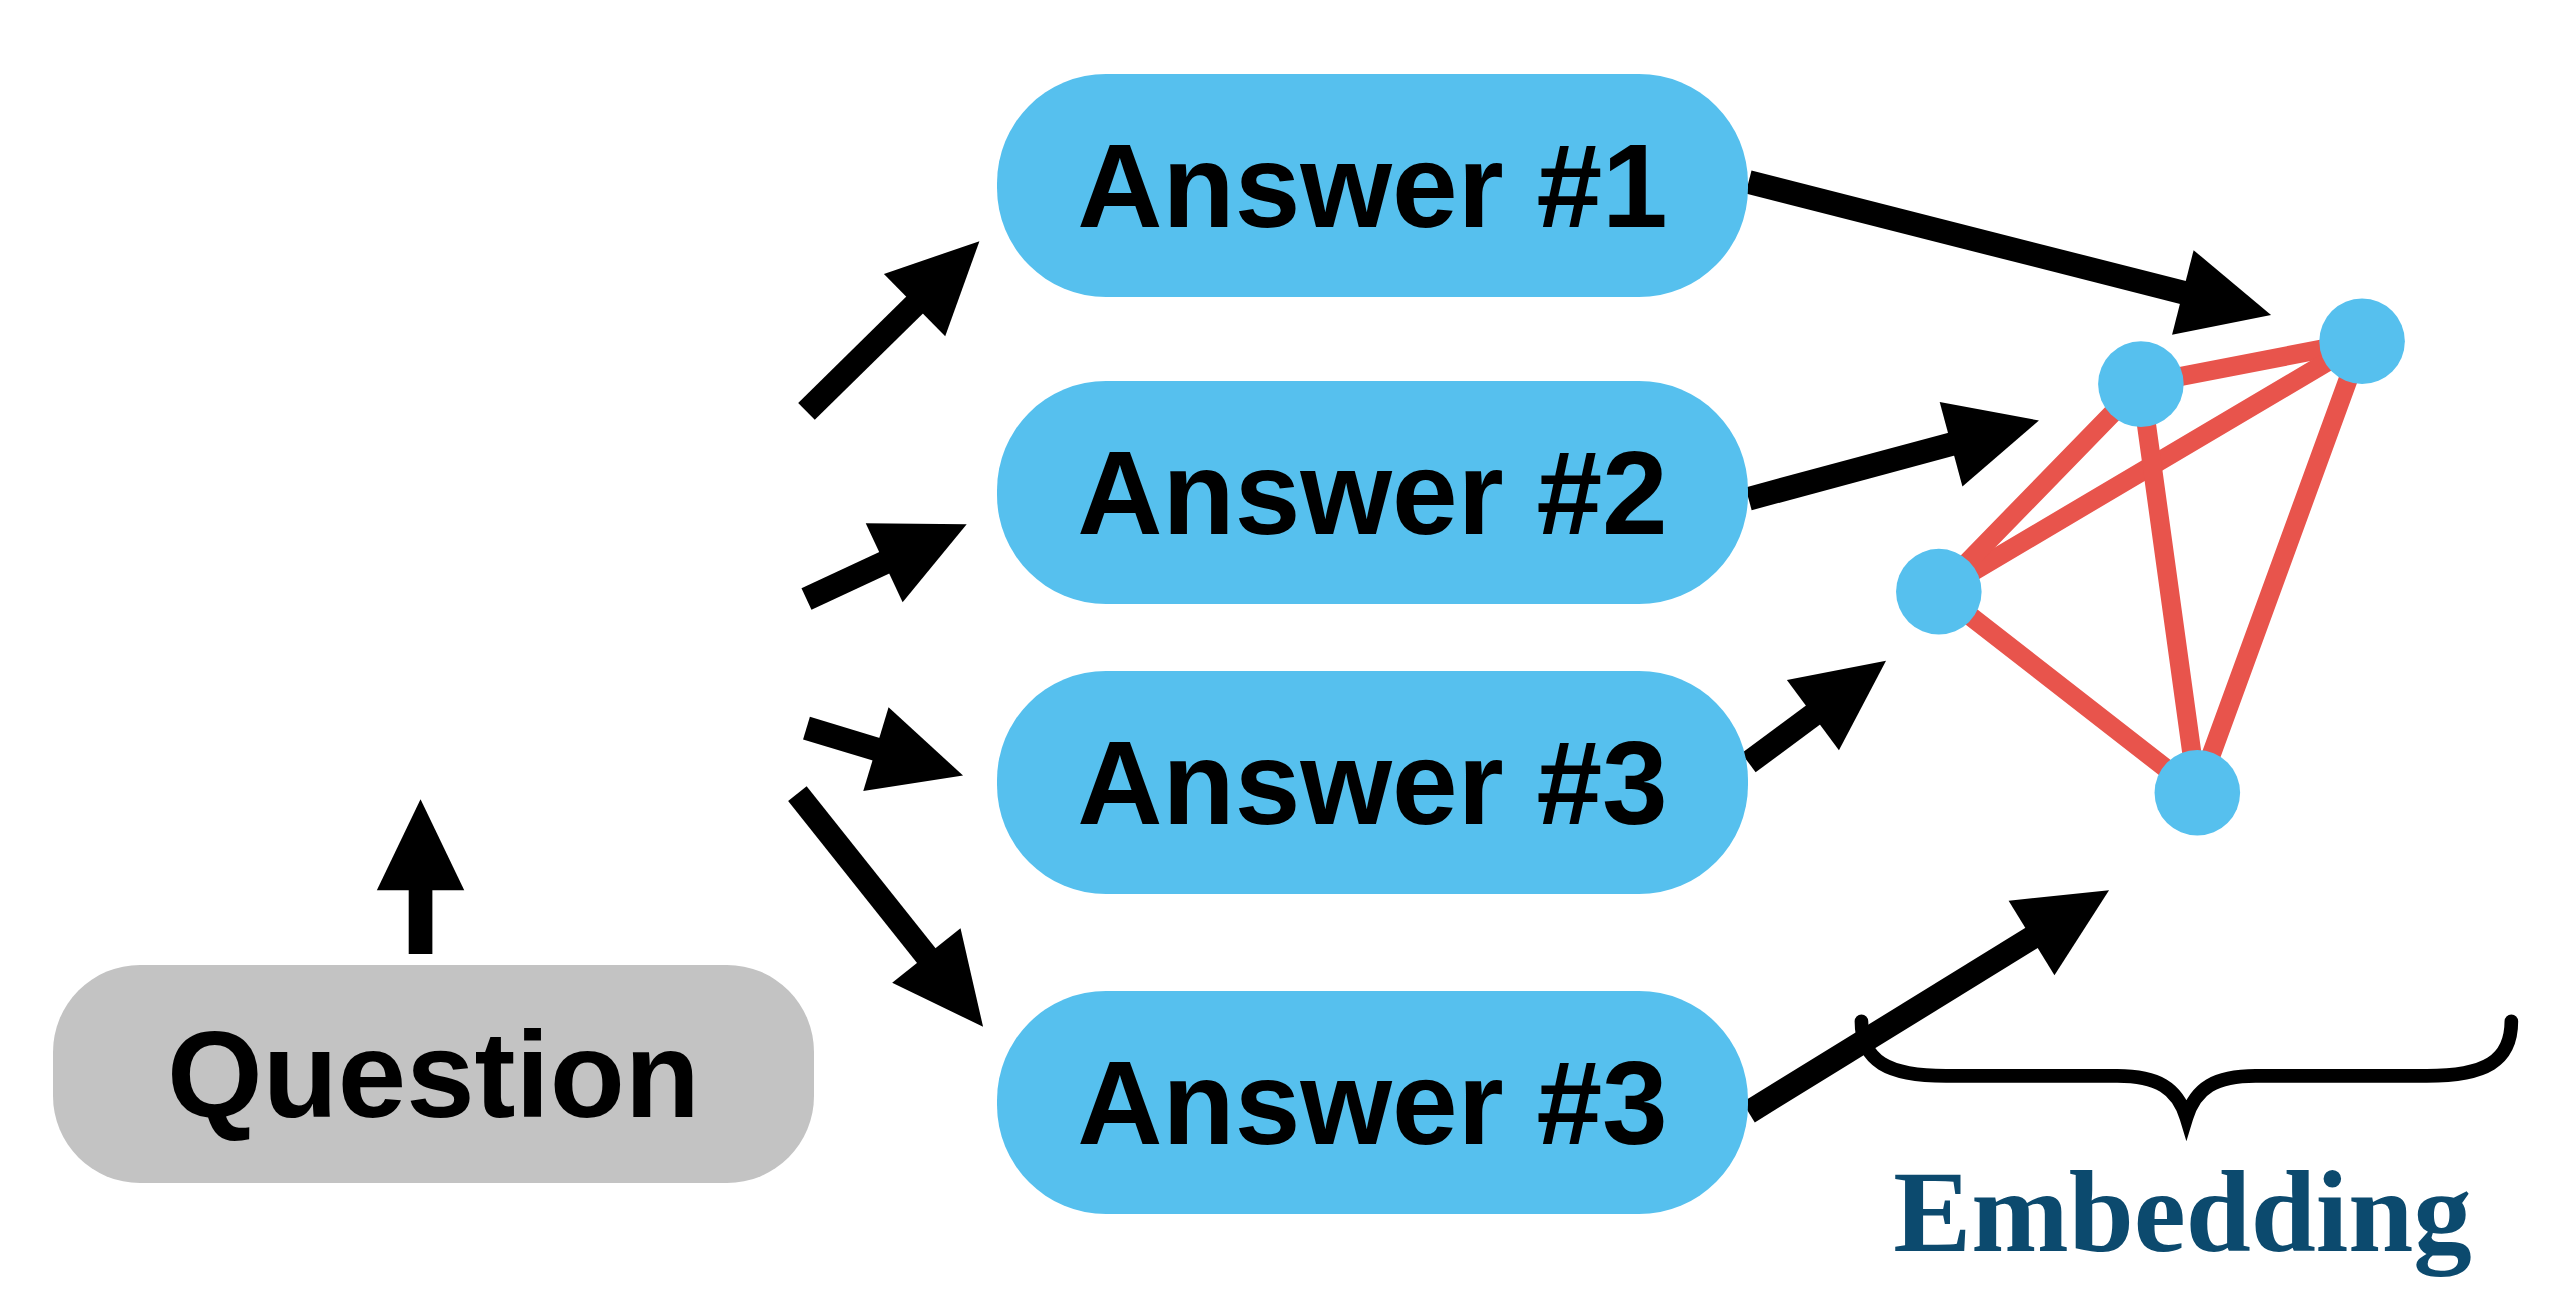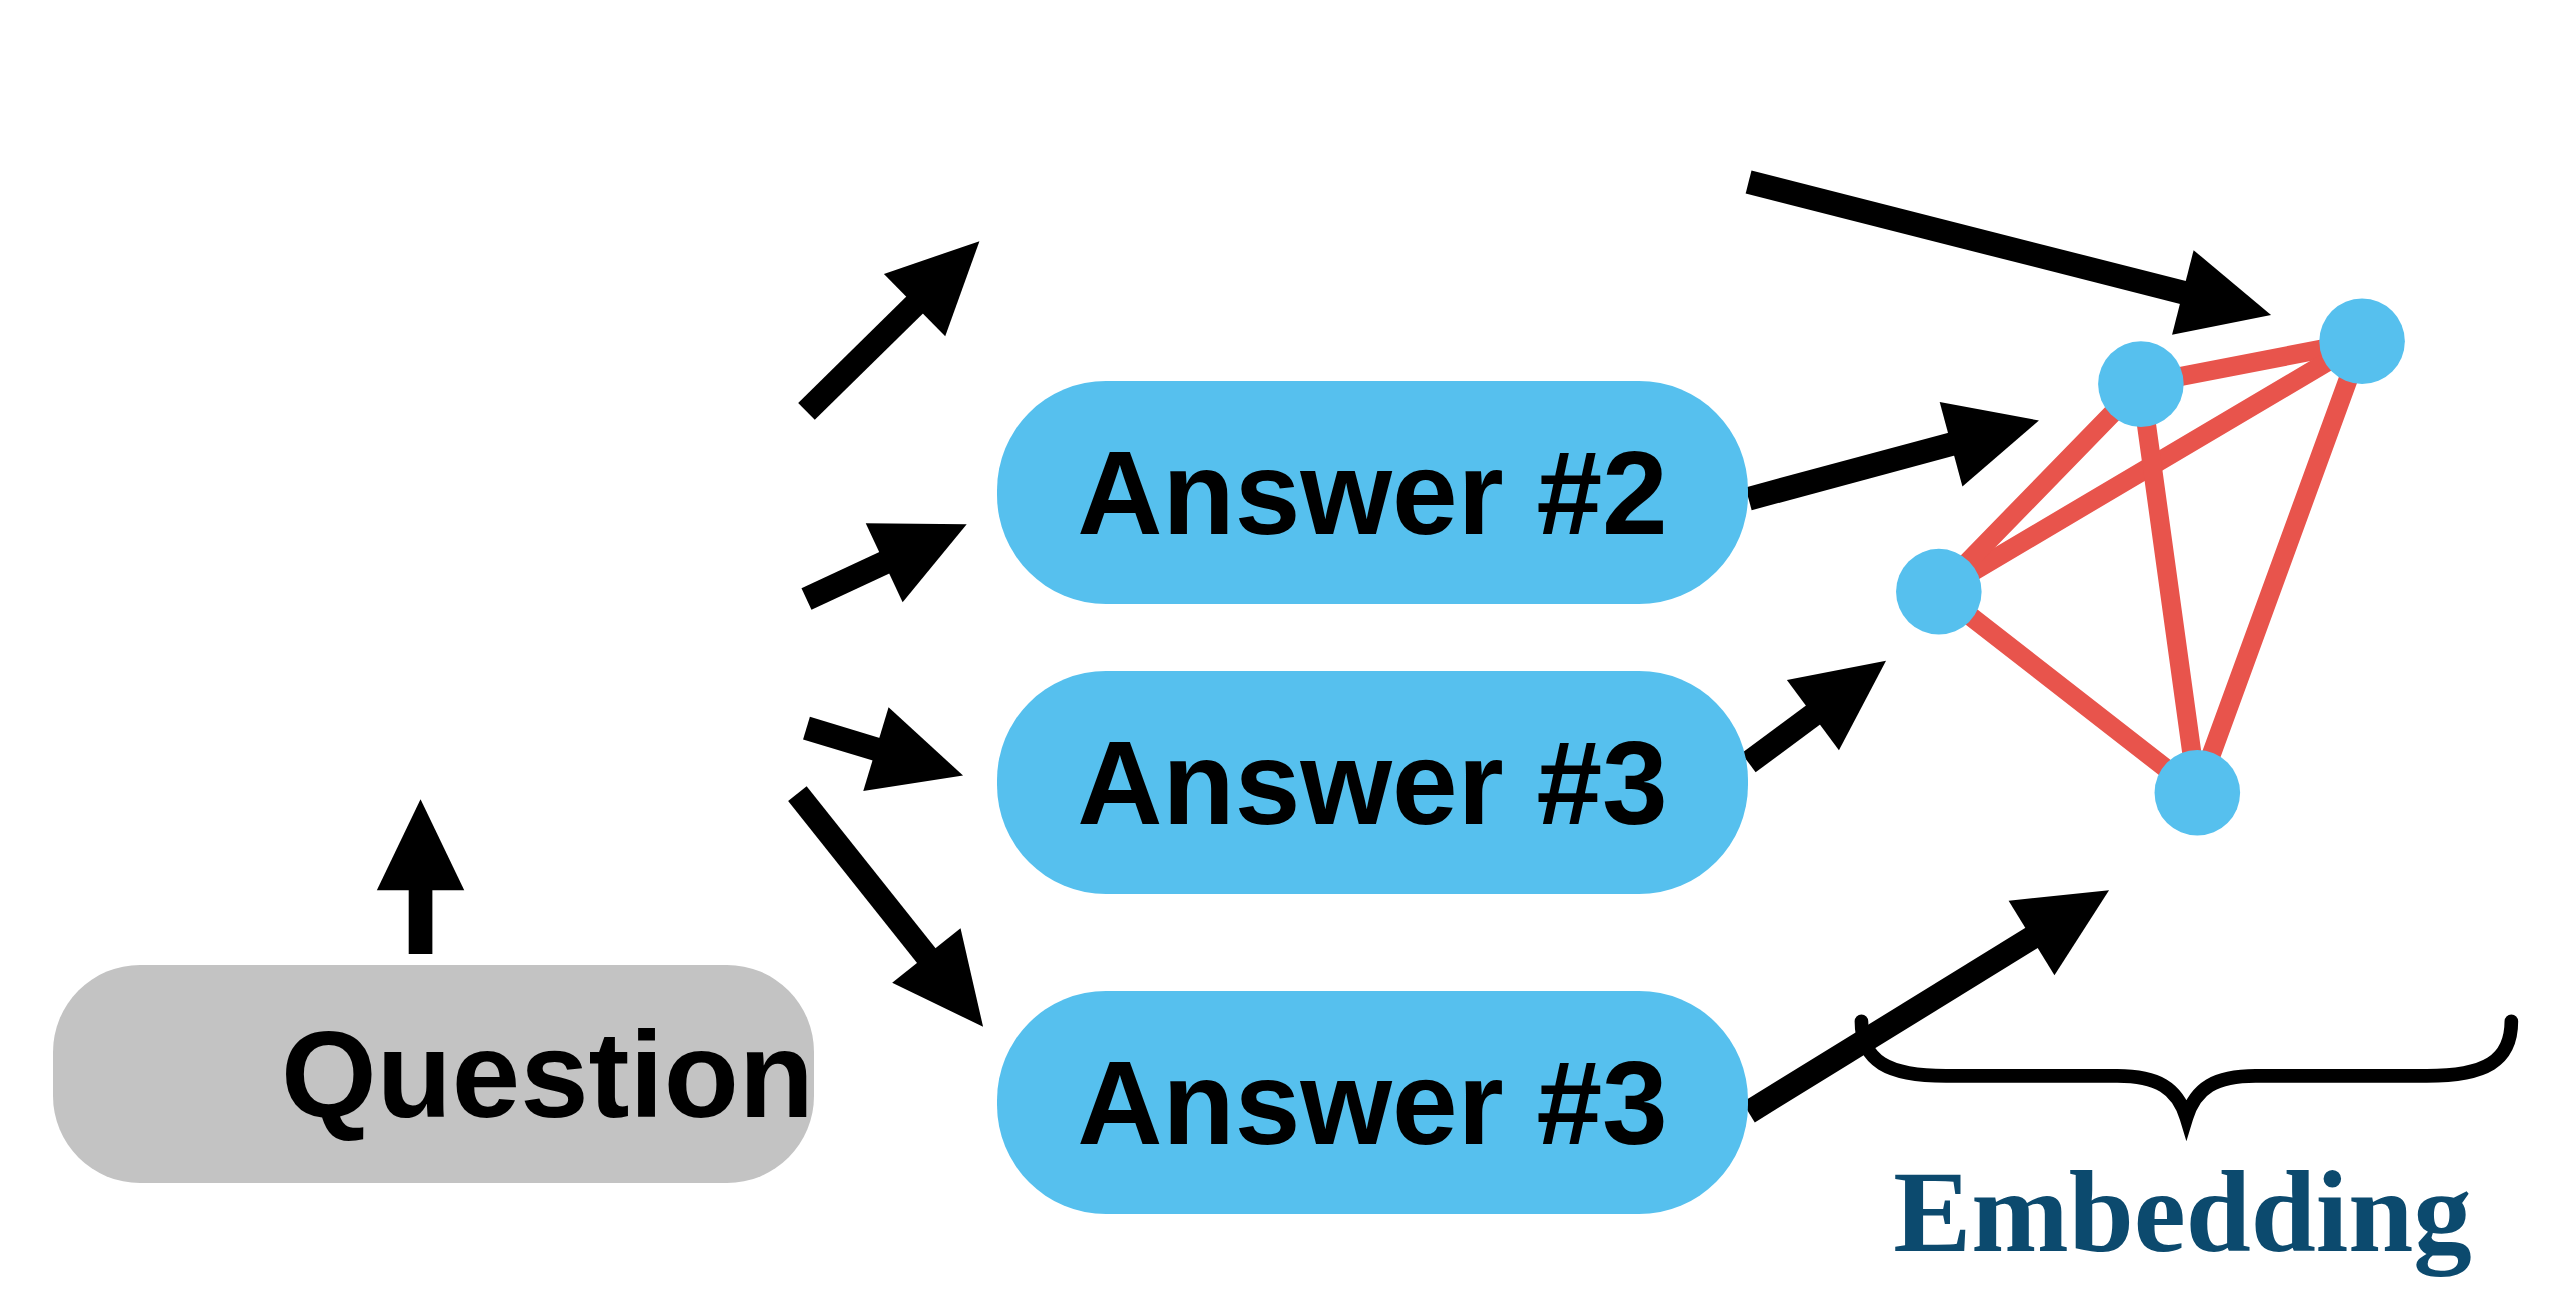--- a/index.html
+++ b/index.html
@@ -29,21 +29,20 @@
   }
   .pill.answer{
     left:997px;width:751px;height:223px;border-radius:109px;
     background:var(--pill-blue,#56C0EE);
     font-size:118px;
   }
   .pill.question{
     left:53px;top:965px;width:761px;height:218px;border-radius:87px;
     background:var(--question-gray,#C3C3C3);
     font-size:123px;
-    justify-content:flex-end;
   }
   .embedding-label{
     position:absolute;left:1855px;top:1145px;width:655px;
     text-align:center;font-size:117px;font-weight:700;color:#0c4a6e;white-space:nowrap;font-family:Liberation Serif, serif;
   }
 </style>
 </head>
 <body>
 
 <div class="canvas">
@@ -94,20 +93,23 @@
              C 2412 1195, 2434 1182, 2478 1182
              L 2666 1182
              C 2730 1182, 2759 1166, 2759 1122"></path>
   </svg>
 
 
   <div class="pill question">
     <span>Question</span>
   </div>
 
+  <div class="pill answer" style="top:74px">
+    <span>Answer #1</span>
+  </div>
   <div class="pill answer" style="top:381px">
     <span>Answer #2</span>
   </div>
   <div class="pill answer" style="top:671px">
     <span>Answer #3</span>
   </div>
   <div class="pill answer" style="top:991px">
     <span>Answer #3</span>
   </div>
 

